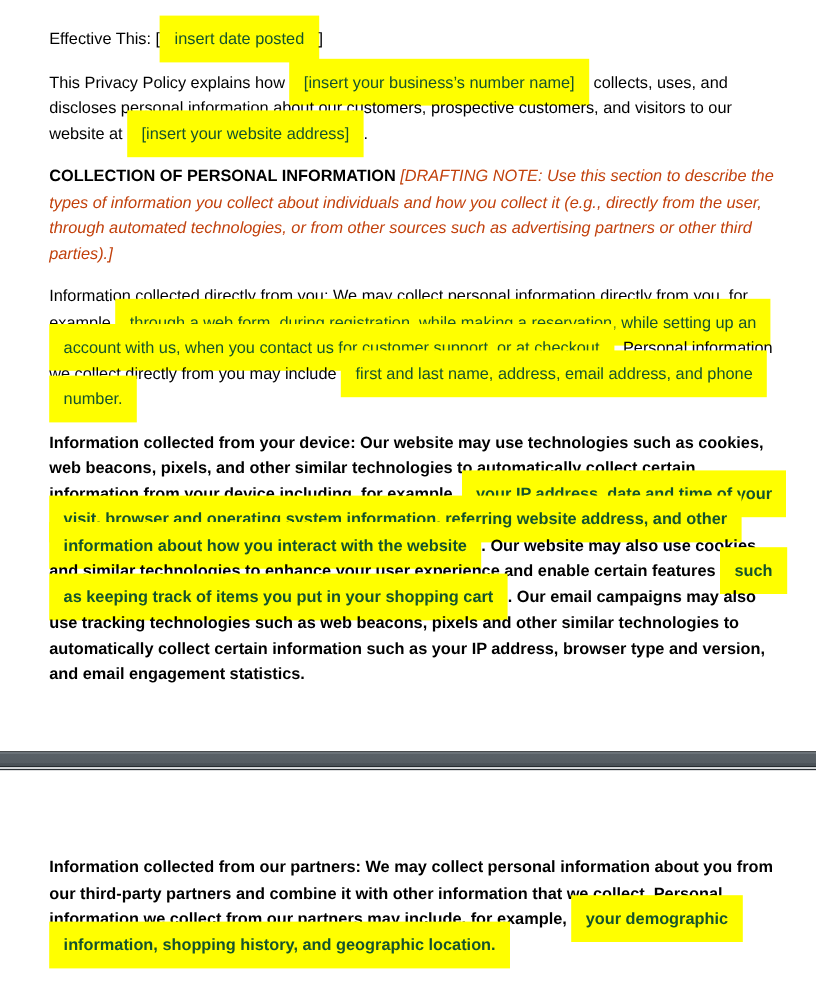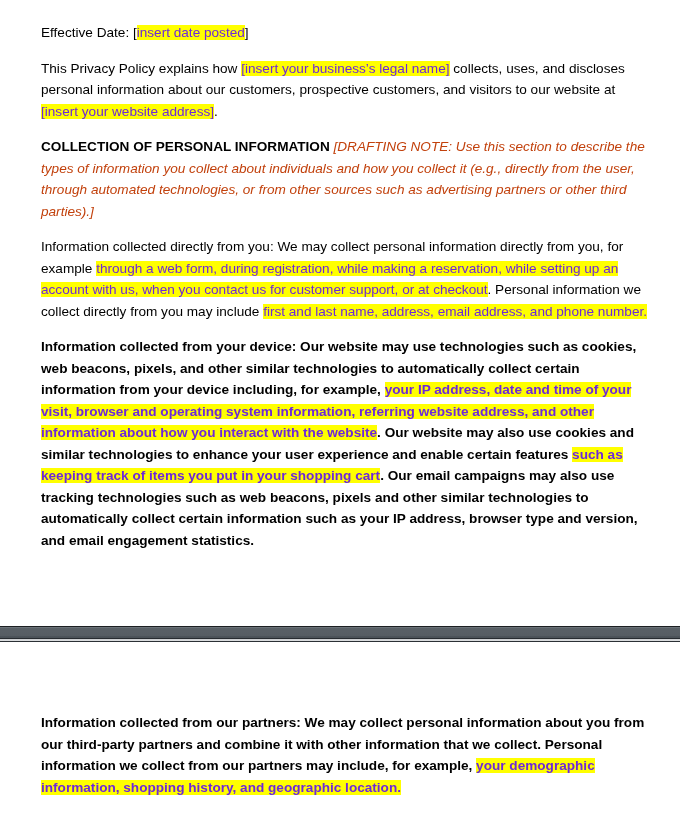--- a/index.html
+++ b/index.html
@@ -55,22 +55,22 @@
     line-height: 21.5px;
     text-align: left;
     color: #000000;
   }
   p.para:last-child { margin-bottom: 0; font-weight: bold; }
 
   .tight { margin-bottom: 13px; }
 
   .hl {
     background-color: #ffff00;
-    color: #6d28d9;
-    padding: 0;
+    color: #14532d;
+    padding: 12px;
     box-decoration-break: clone;
     margin-top: 20px;
     -webkit-box-decoration-break: clone;
   }
 
   .note {
     color: #c2410c;
     font-style: italic;
   }
 
@@ -100,25 +100,25 @@
 </style>
 </head>
 <body>
 
 <div class="doc-viewer">
 
   <div class="page page-one">
 
 
     <p class="para tight">
-      <span>Effective Date: </span><span>[</span><span class="hl">insert date posted</span><span>]</span>
+      <span>Effective This: </span><span>[</span><span class="hl">insert date posted</span><span>]</span>
     </p>
 
     <p class="para">
-      <span>This Privacy Policy explains how </span><span class="hl">[insert your business’s legal name]</span><span> collects, uses, and discloses personal information about our customers, prospective customers, and visitors to our website at </span><span class="hl">[insert your website address]</span><span>.</span>
+      <span>This Privacy Policy explains how </span><span class="hl">[insert your business’s number name]</span><span> collects, uses, and discloses personal information about our customers, prospective customers, and visitors to our website at </span><span class="hl">[insert your website address]</span><span>.</span>
     </p>
 
     <p class="para">
       <span class="sec-head">COLLECTION OF PERSONAL INFORMATION</span><span class="note"> [DRAFTING NOTE: Use this section to describe the types of information you collect about individuals and how you collect it (e.g., directly from the user, through automated technologies, or from other sources such as advertising partners or other third parties).]</span>
     </p>
 
     <p class="para">
       <span>Information collected directly from you: We may collect personal information directly from you, for example </span><span class="hl">through a web form, during registration, while making a reservation, while setting up an account with us, when you contact us for customer support, or at checkout</span><span>. Personal information we collect directly from you may include </span><span class="hl">first and last name, address, email address, and phone number.</span>
     </p>
 

